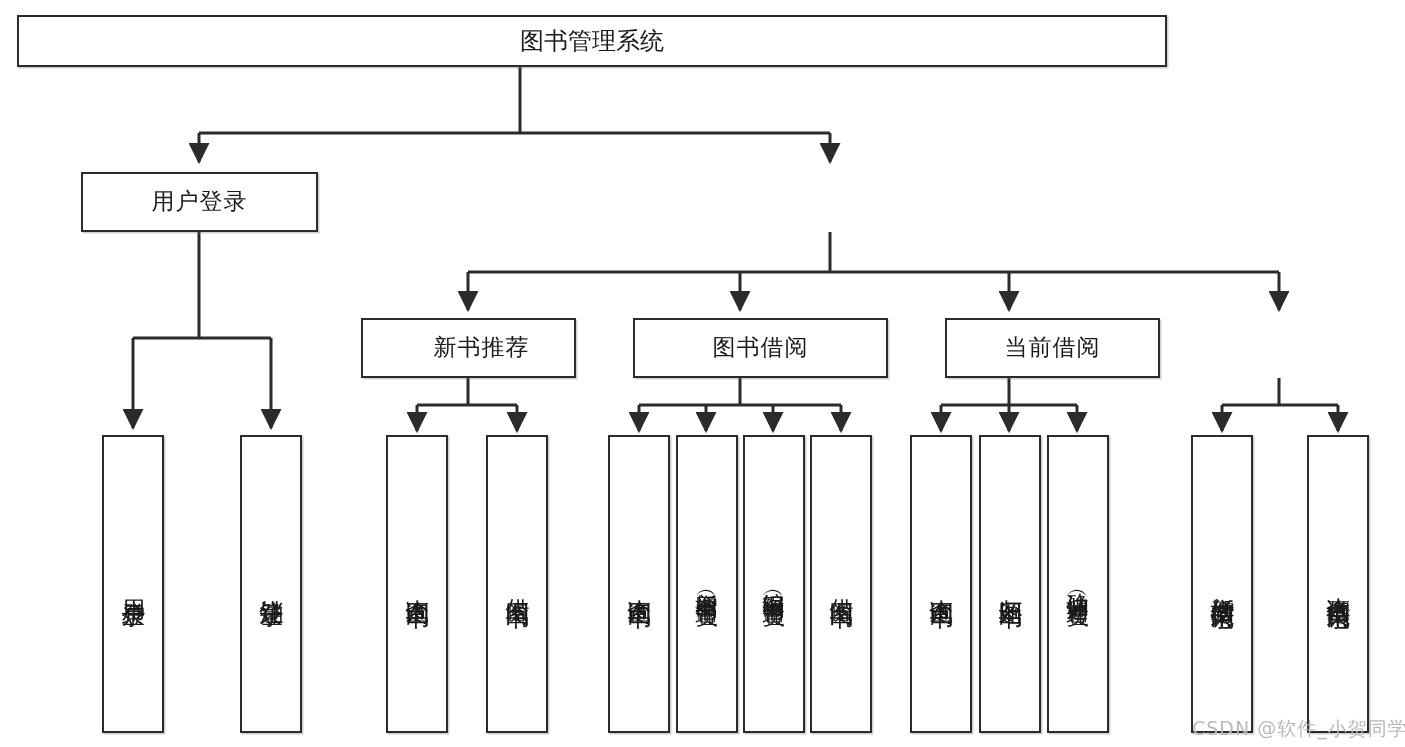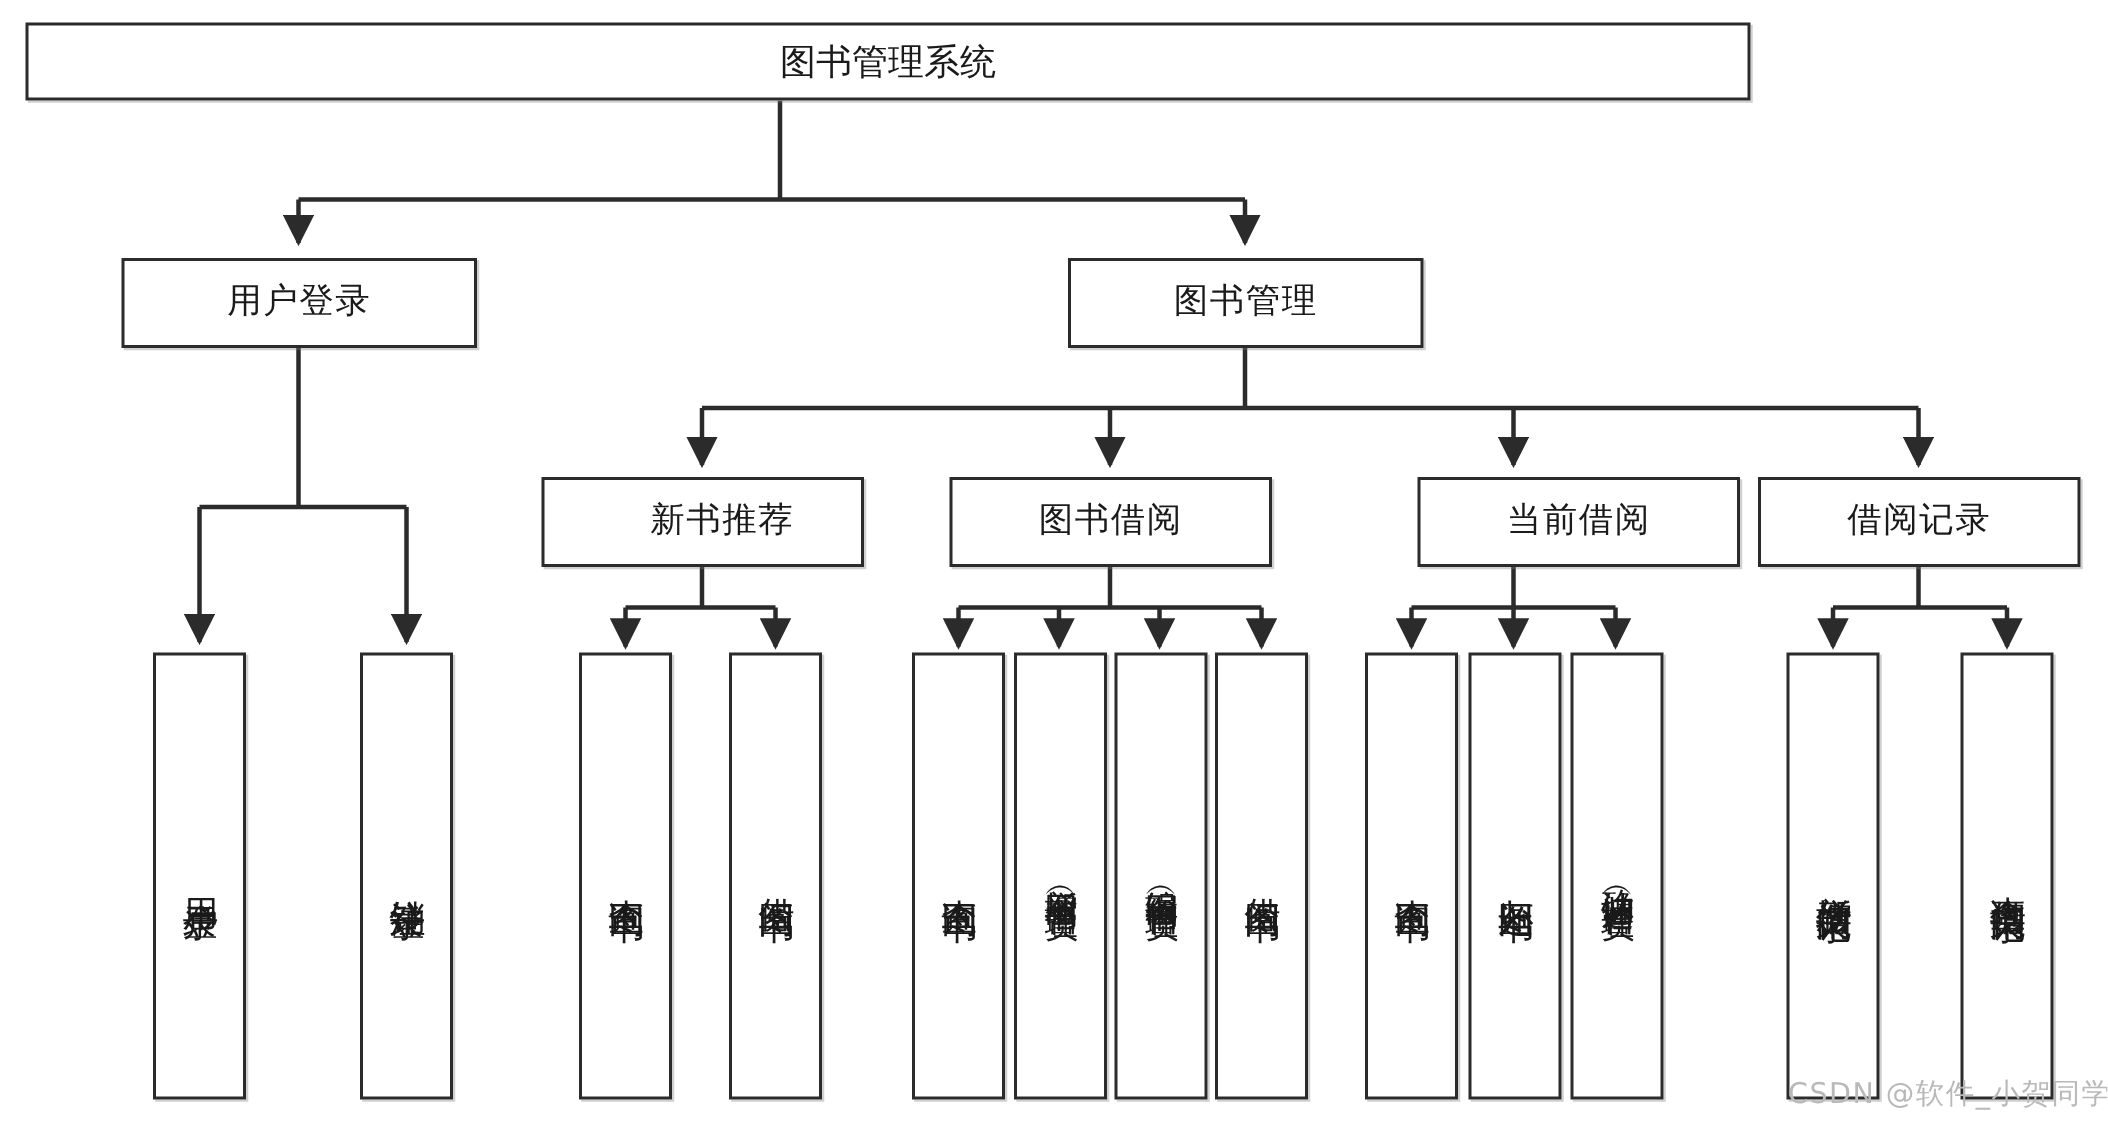--- a/index.html
+++ b/index.html
@@ -116,26 +116,24 @@
       <path d="M 1279 378 L 1279 405"></path>
       <path d="M 1222 405 L 1338 405"></path>
       <path d="M 1222 405 L 1222 431" marker-end="url(#arrow)"></path>
       <path d="M 1338 405 L 1338 431" marker-end="url(#arrow)"></path>
     </g>
   </svg>
 
   <div class="node root" style="left:17px; top:15px; width:1150px; height:52px;">图书管理系统</div>
 
   <div class="node horiz" style="left:81px; top:172px; width:237px; height:60px;">用户登录</div>
-  <div class="node horiz" style="left:712px; top:172px; width:237px; height:60px;">图书管理</div>
 
   <div class="node horiz" style="left:361px; top:318px; width:215px; height:60px;padding-left:26px;">新书推荐</div>
-  <div class="node horiz" style="left:633px; top:318px; width:215px; height:60px;">图书借阅</div>
+  <div class="node horiz" style="left:633px; top:318px; width:255px; height:60px;">图书借阅</div>
   <div class="node horiz" style="left:945px; top:318px; width:215px; height:60px;">当前借阅</div>
-  <div class="node horiz" style="left:1172px; top:318px; width:215px; height:60px;">借阅记录</div>
 
   <div class="node leaf" style="left:102px; top:435px; width:62px; height:298px;">
     <span class="vtext">用户登录</span>
   </div>
   <div class="node leaf" style="left:240px; top:435px; width:62px; height:298px;">
     <span class="vtext">注销登录</span>
   </div>
 
   <div class="node leaf" style="left:386px; top:435px; width:62px; height:298px;">
     <span class="vtext">查询图书</span>

